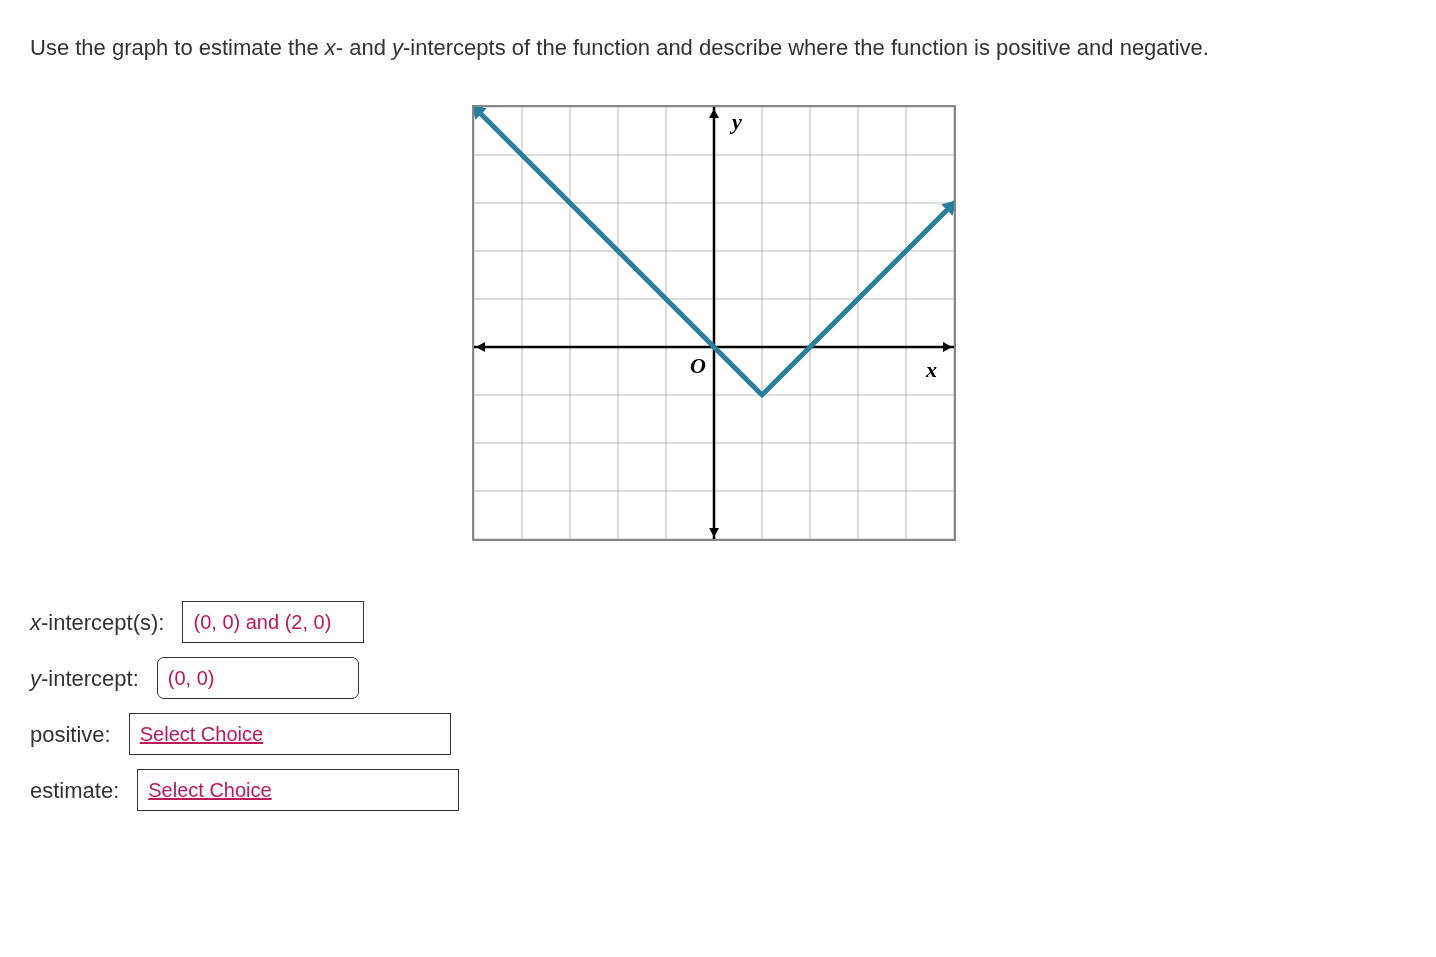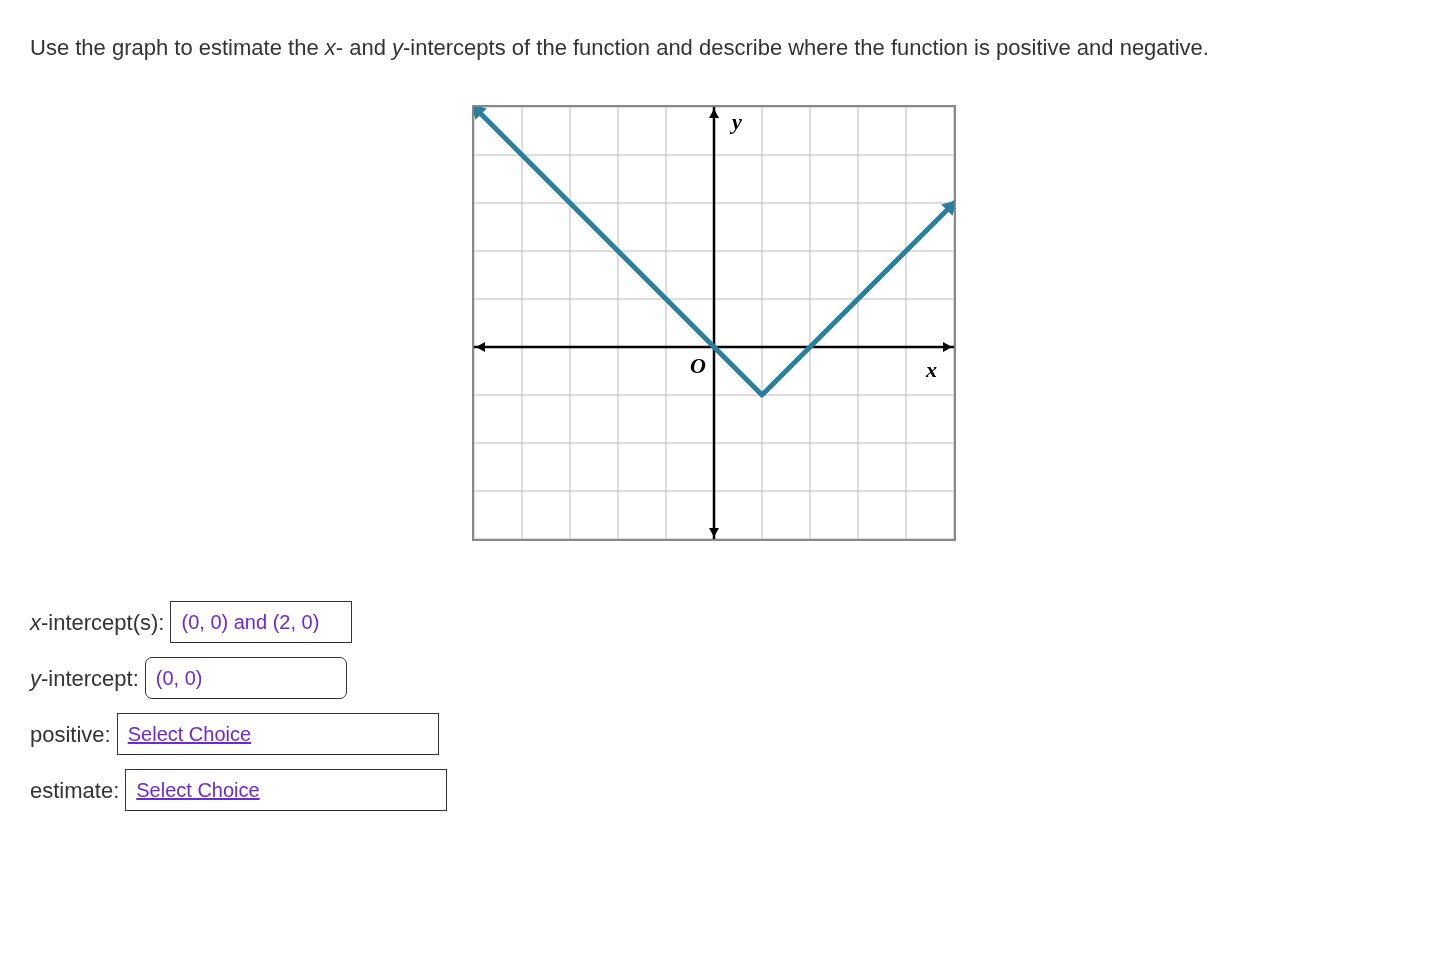--- a/index.html
+++ b/index.html
@@ -43,33 +43,33 @@
   .answers {
     font-size: 22px;
     color: #333;
   }
   .answer-row {
     display: flex;
     align-items: center;
     margin-bottom: 14px;
   }
   .answer-label {
-    margin-right: 6px;
+    margin-right: 18px;
   }
   .answer-label .ital {
     font-style: italic;
   }
   .select-box {
     border: 1px solid #333;
     padding: 4px 10px;
     min-width: 160px;
     min-height: 30px;
     display: inline-flex;
     align-items: center;
-    color: #6d28d9;
+    color: #be185d;
     font-size: 20px;
     background: #fff;
   }
   .select-box.wider { min-width: 300px; text-decoration: underline; }
   .select-box.mid { min-width: 180px; border-radius: 7px; }
 </style>
 </head>
 <body>
 
 <div class="page">

